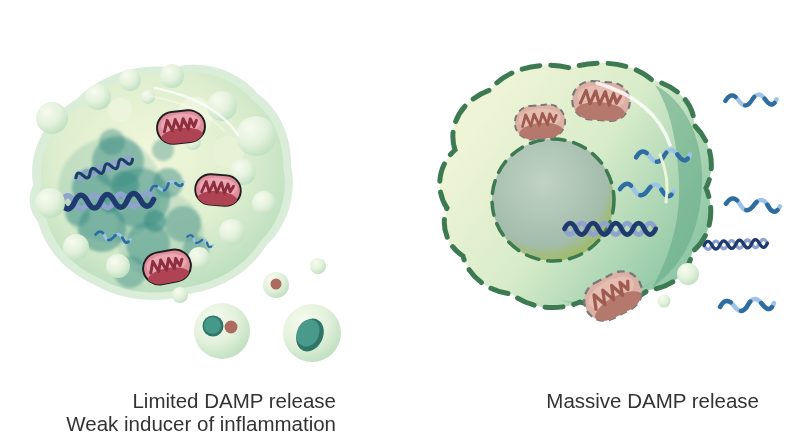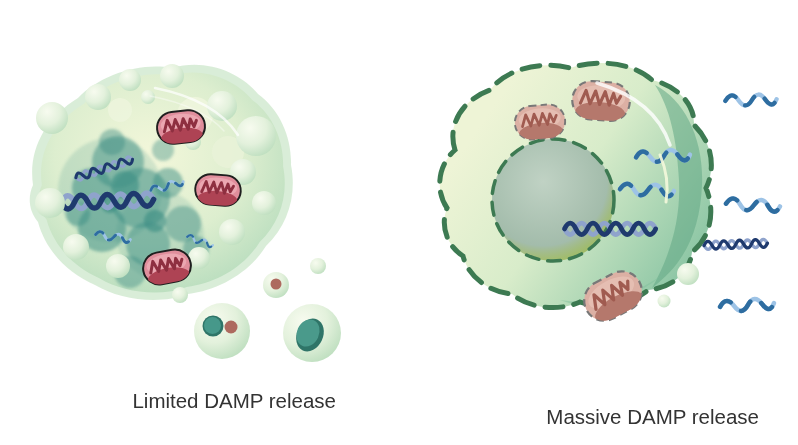--- a/index.html
+++ b/index.html
@@ -12,21 +12,21 @@
     position:absolute;top:25px;font-size:22px;line-height:24px;
     text-align:center;color:#333333;letter-spacing:0.2px;
   }
   .panel-title.left{left:21px;width:340px;}
   .panel-title.right{left:424px;width:340px;}
   .caption{
     position:absolute;top:389px;font-size:20.5px;line-height:23px;
     text-align:right;color:#333333;
   }
   .caption.left{left:0px;width:336px;}
-  .caption.right{left:423px;width:336px;margin-top:16px;}
+  .caption.right{left:423px;width:336px;}
 
   
   .dna-dark{stroke:#1f3a6e;stroke-width:5;fill:none;stroke-linecap:round;}
   .dna-light{stroke:#8fa3cc;stroke-width:5;fill:none;stroke-linecap:round;}
   .rna-light{stroke:#9dc3e6;stroke-width:4.5;fill:none;stroke-linecap:round;}
   .rna-dark{stroke:#2e6da0;stroke-width:4.5;fill:none;stroke-linecap:round;}
   .bleb{fill:url(#blebGrad);}
   .nfrag{fill:#3e8f85;}
 </style>
 </head>
@@ -216,18 +216,19 @@
       <use href="#squig" transform="translate(751,100) rotate(-2) scale(0.95)"></use>
       <use href="#squig" transform="translate(753,205) rotate(3)"></use>
       <use href="#helix" transform="translate(737,243) rotate(-2) scale(0.66)"></use>
       <use href="#squig" transform="translate(747,305) rotate(-4)"></use>
     </g>
   </svg>
 
 
   <div class="caption left">
     <div>Limited DAMP release</div>
+    <div>Weak inducer of inflammation</div>
   </div>
   <div class="caption right">
     <div>Massive DAMP release</div>
   </div>
 
 </div>
 
 </body></html>

